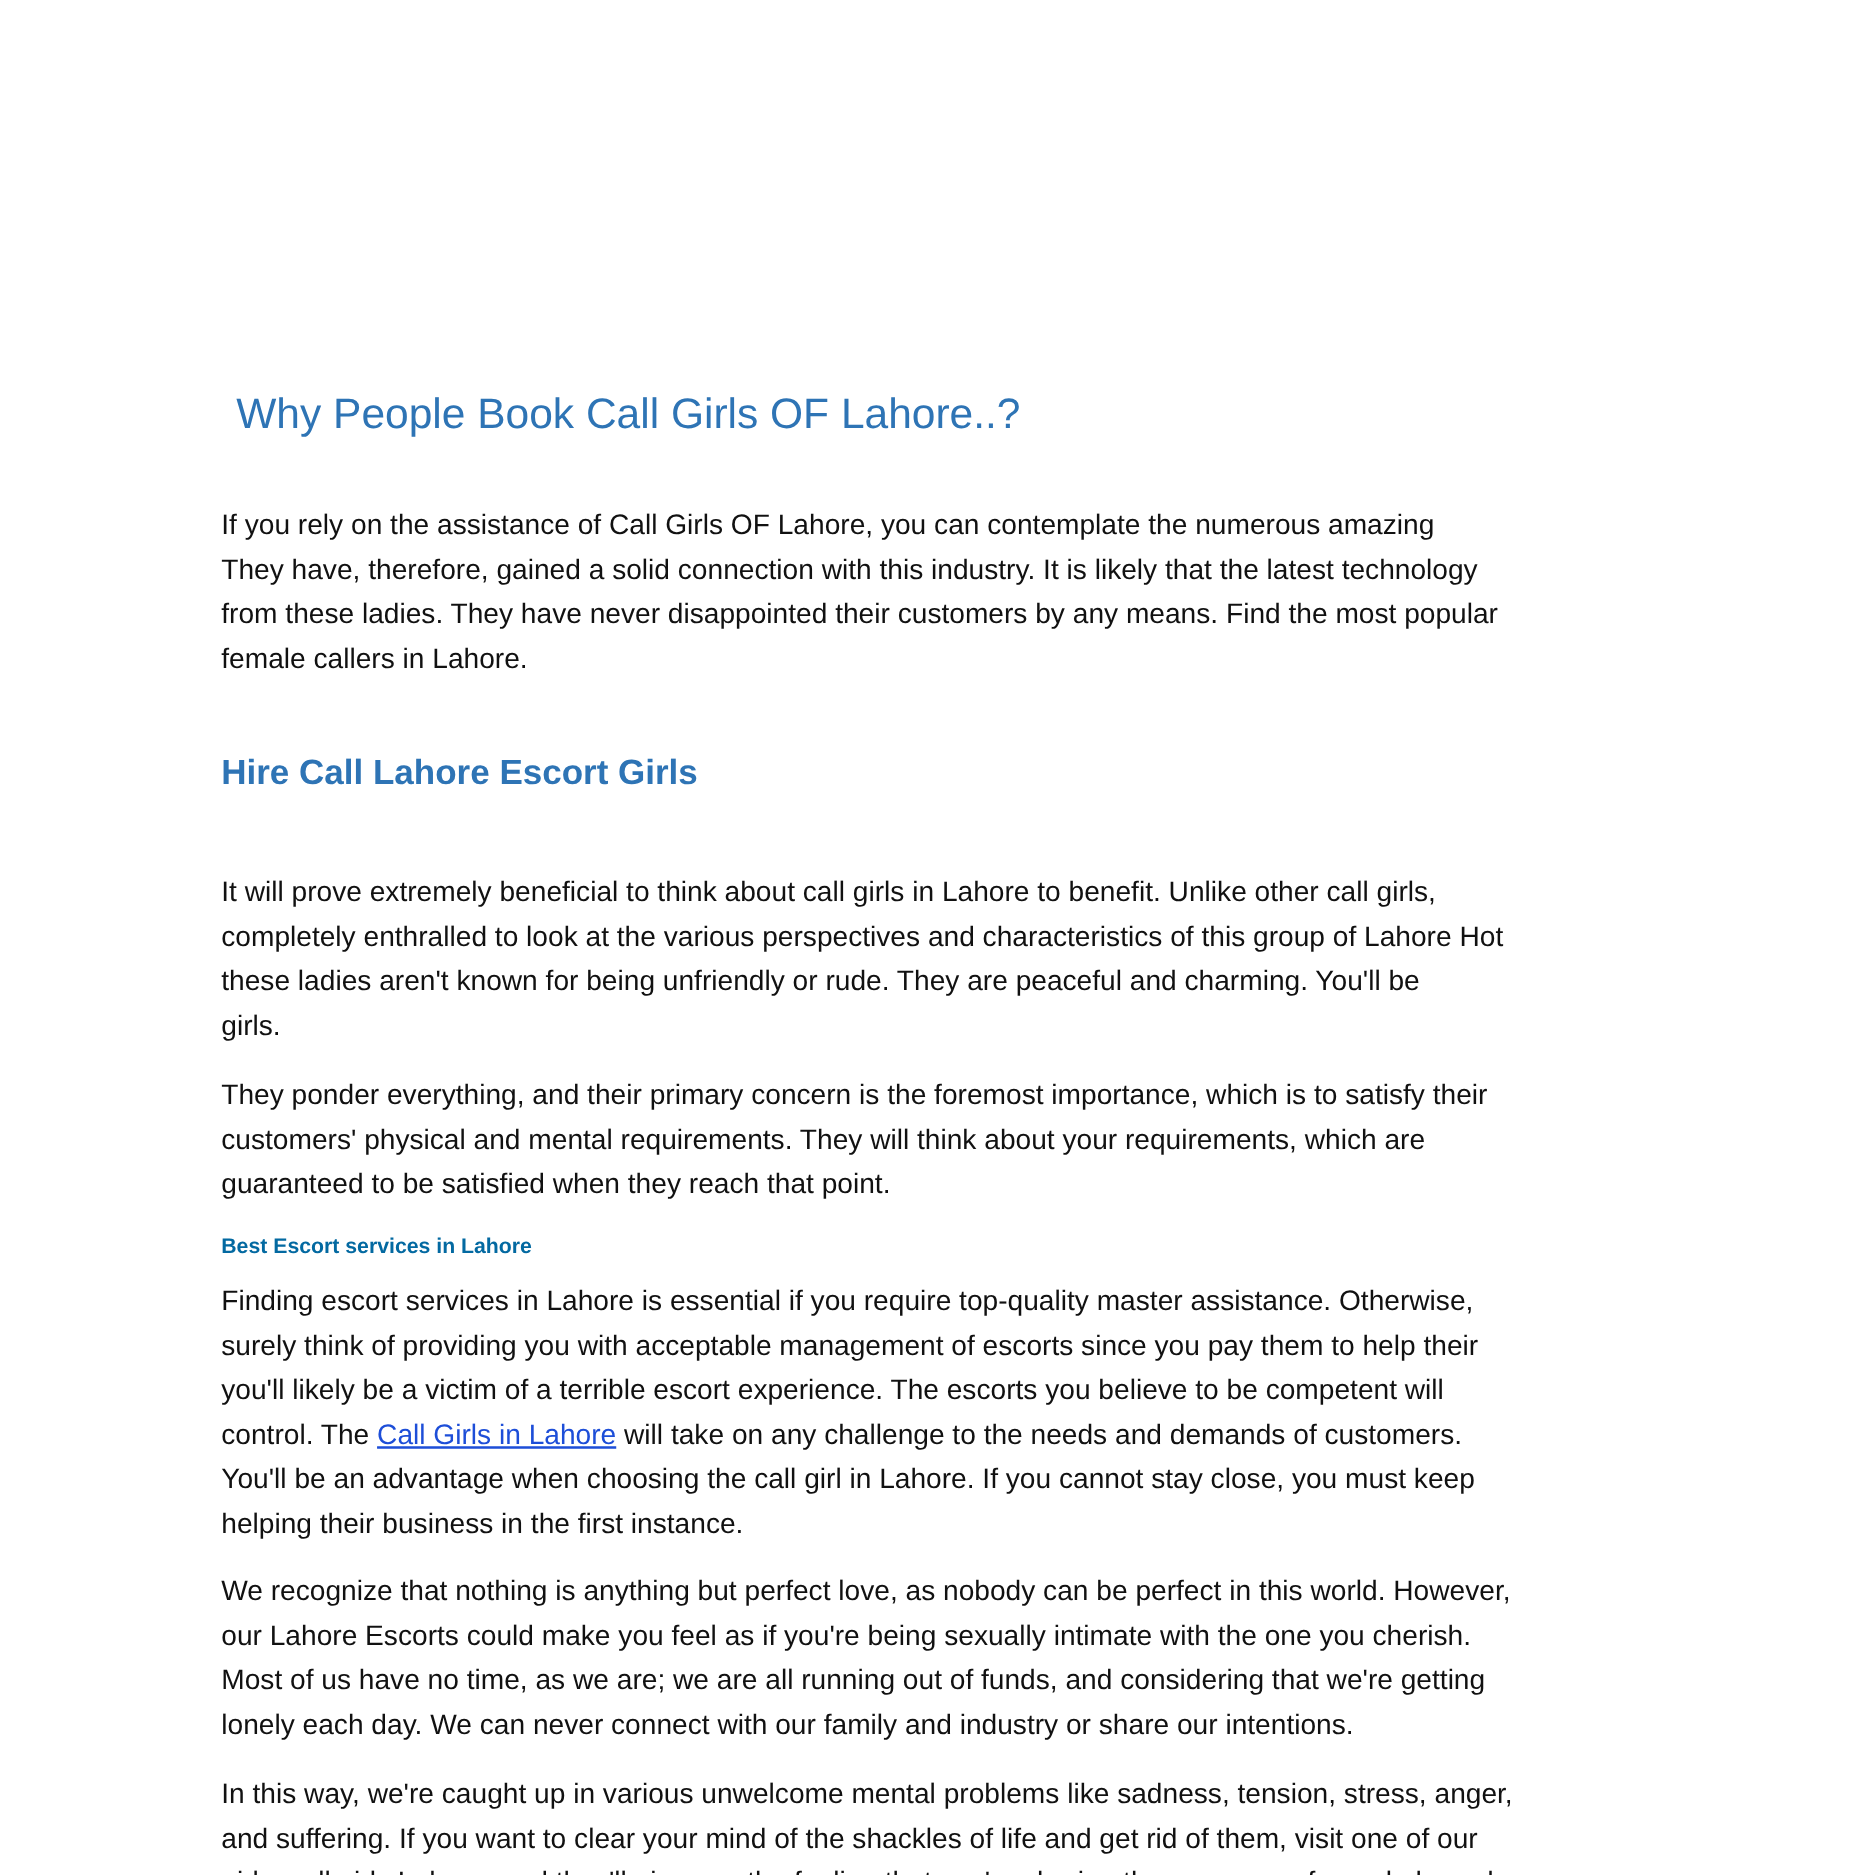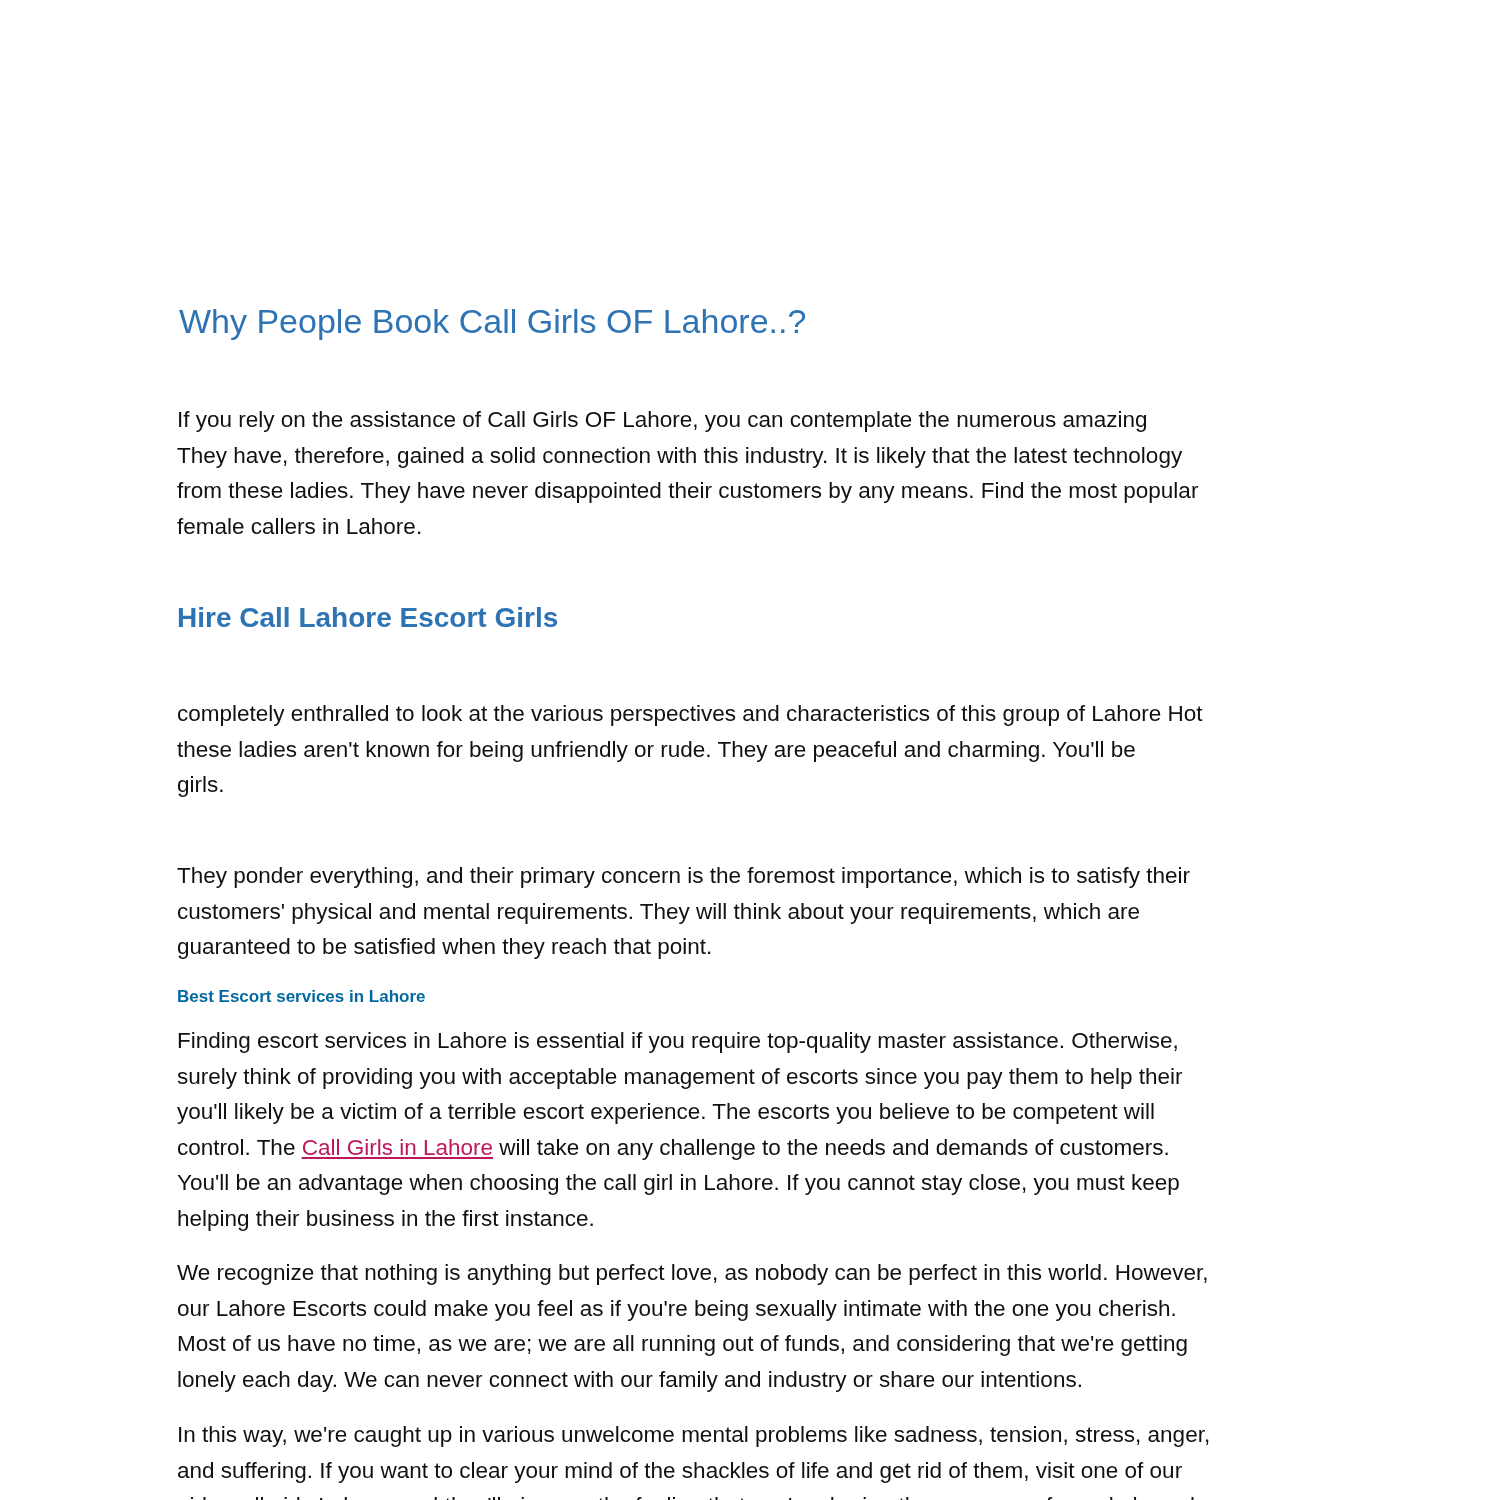--- a/index.html
+++ b/index.html
@@ -1,40 +1,41 @@
 <!DOCTYPE html>
 <html><head>
   <meta charset="utf-8">
   <style>
     html, body { margin:0; padding:0; background:#fff; }
     body { width:1500px; height:1500px; overflow:hidden; position:relative; font-family:"Liberation Sans", sans-serif; }
     .page { position:absolute; left:177px; top:0; width:1160px; }
-    .h1 { position:absolute; left:0; top:300px; font-size:34px; color:#2e74b5; font-weight:normal; margin:2px; white-space:nowrap;text-align:center; }
+    .h1 { position:absolute; left:0; top:300px; font-size:34px; color:#2e74b5; font-weight:normal; margin:12px; white-space:nowrap;text-align:center; }
     .h2 { position:absolute; left:0; font-size:28px; color:#2e74b5; margin:0; white-space:nowrap; }
     .h3 { position:absolute; left:0; font-size:17px; color:#0369a1; margin:0; white-space:nowrap; }
     .p { position:absolute; left:0; width:1160px; font-size:22.5px; line-height:35.5px; color:#111; margin:0; }
     .p span.line { display:block; white-space:nowrap; }
-    a.link { color:#be185d; text-decoration:underline; }
+    a.link { color:#1d4ed8; text-decoration:underline; }
   </style>
 </head>
 <body>
 
 <div class="page">
   <h1 class="h1">Why People Book Call Girls OF Lahore..?</h1>
 
   <div class="p" style="top:402px">
     <span class="line">If you rely on the assistance of Call Girls OF Lahore, you can contemplate the numerous amazing</span>
     <span class="line">They have, therefore, gained a solid connection with this industry. It is likely that the latest technology</span>
     <span class="line">from these ladies. They have never disappointed their customers by any means. Find the most popular</span>
     <span class="line">female callers in Lahore.</span>
   </div>
 
   <h2 class="h2" style="top:602px">Hire Call Lahore Escort Girls</h2>
 
   <div class="p" style="top:696px">
+    <span class="line">It will prove extremely beneficial to think about call girls in Lahore to benefit. Unlike other call girls,</span>
     <span class="line">completely enthralled to look at the various perspectives and characteristics of this group of Lahore Hot</span>
     <span class="line">these ladies aren't known for being unfriendly or rude. They are peaceful and charming. You'll be</span>
     <span class="line">girls.</span>
   </div>
 
   <div class="p" style="top:858px">
     <span class="line">They ponder everything, and their primary concern is the foremost importance, which is to satisfy their</span>
     <span class="line">customers' physical and mental requirements. They will think about your requirements, which are</span>
     <span class="line">guaranteed to be satisfied when they reach that point.</span>
   </div>

